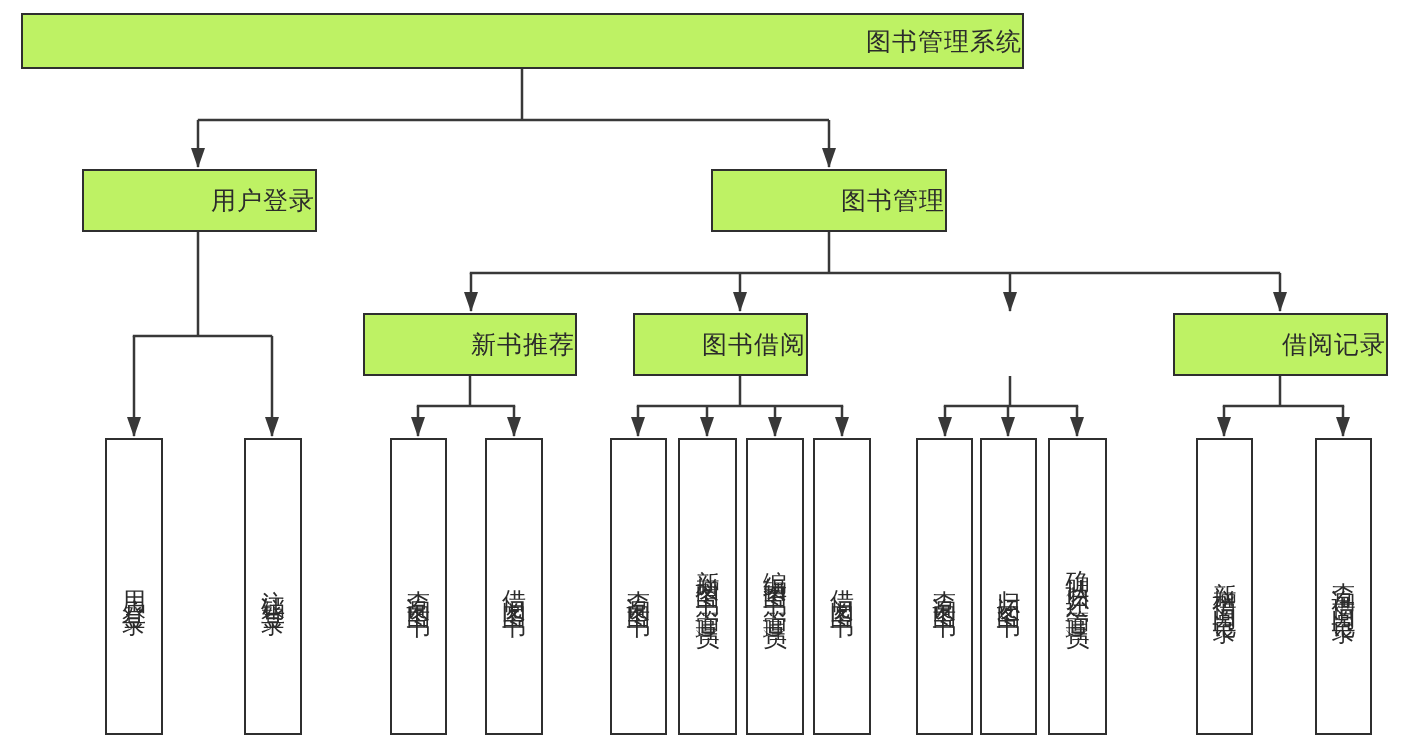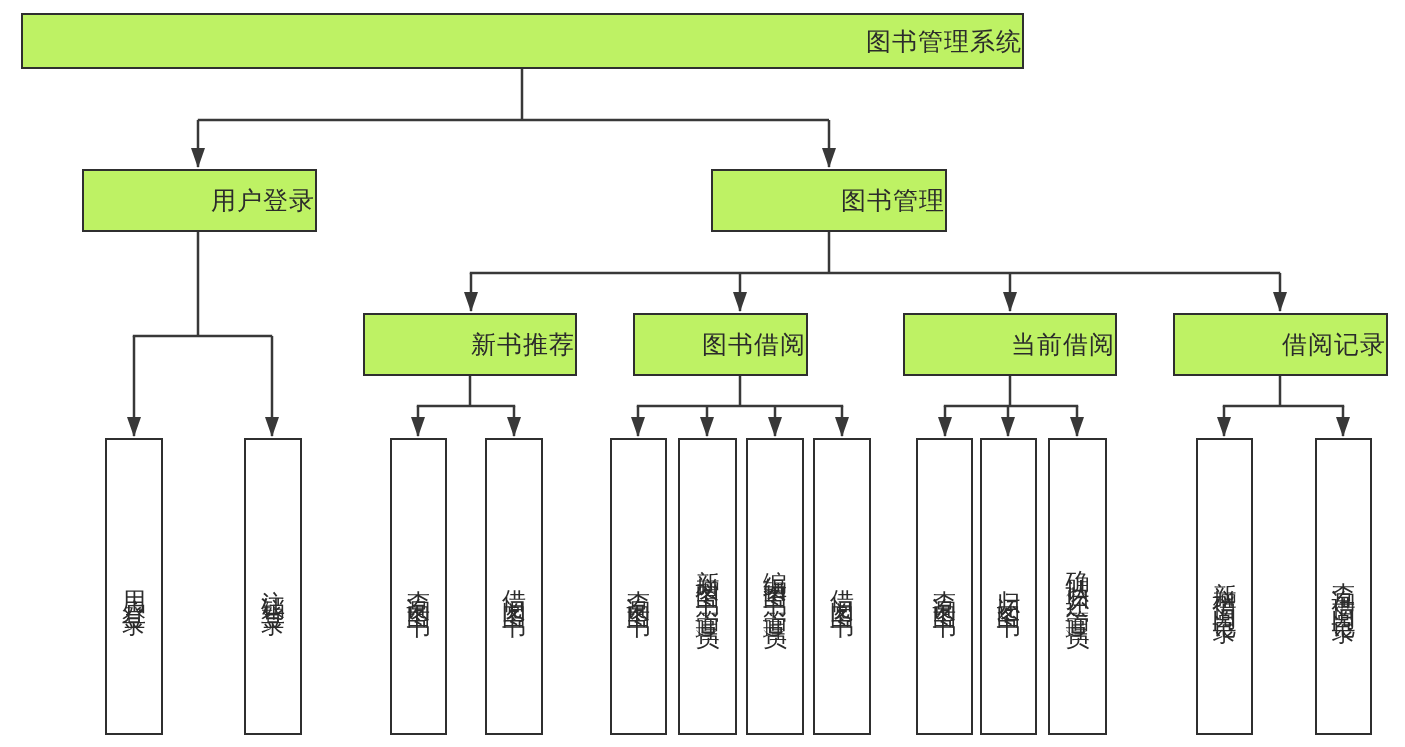--- a/index.html
+++ b/index.html
@@ -115,23 +115,20 @@
   <div class="hbox" style="left:711px;top:169px;width:236px;height:63px;">
     <span class="hlabel">图书管理</span>
   </div>
 
   <div class="hbox" style="left:363px;top:313px;width:214px;height:63px;">
     <span class="hlabel">新书推荐</span>
   </div>
   <div class="hbox" style="left:633px;top:313px;width:175px;height:63px;">
     <span class="hlabel">图书借阅</span>
   </div>
-  <div class="hbox" style="left:903px;top:313px;width:214px;height:63px;">
-    <span class="hlabel">当前借阅</span>
-  </div>
   <div class="hbox" style="left:1173px;top:313px;width:215px;height:63px;">
     <span class="hlabel">借阅记录</span>
   </div>
 
   <div class="vbox" style="left:105px;width:58px;">
     <span class="vlabel">用户登录</span>
   </div>
   <div class="vbox" style="left:244px;width:58px;">
     <span class="vlabel">注销登录</span>
   </div>

